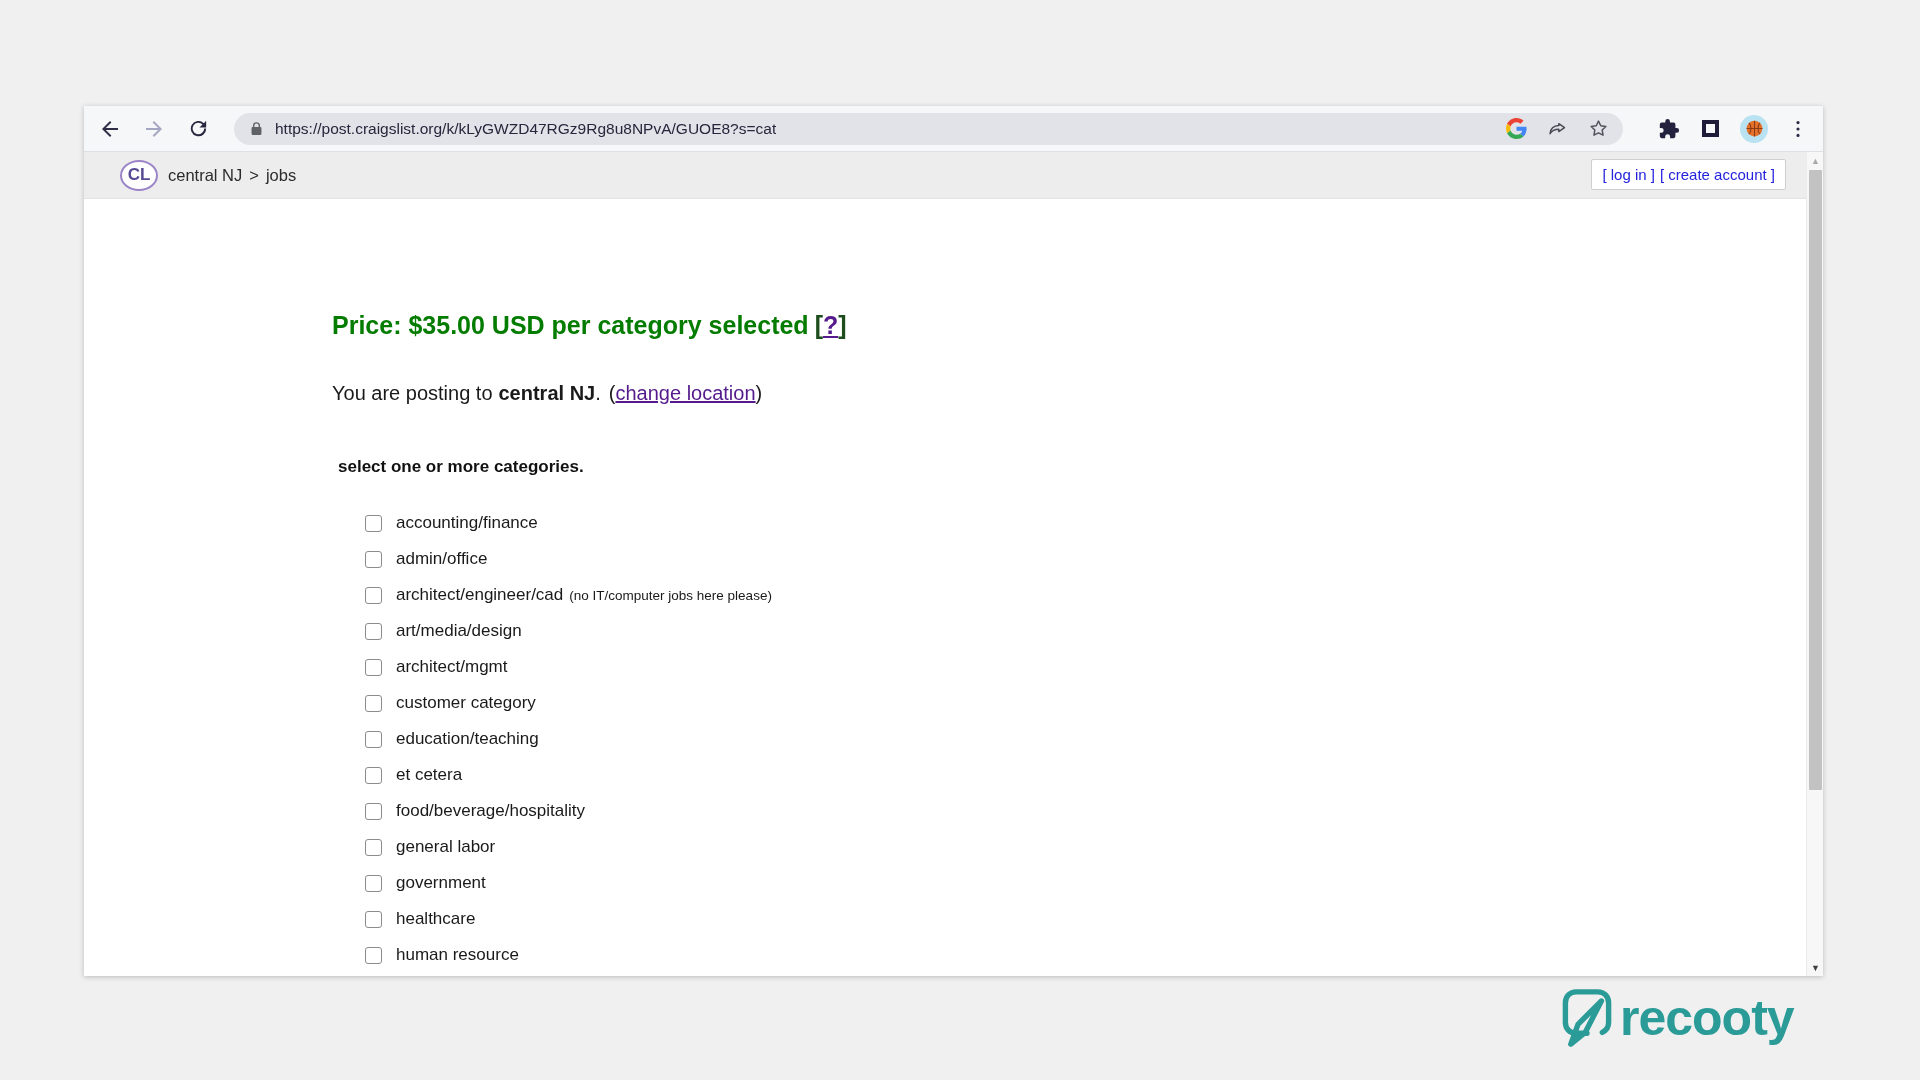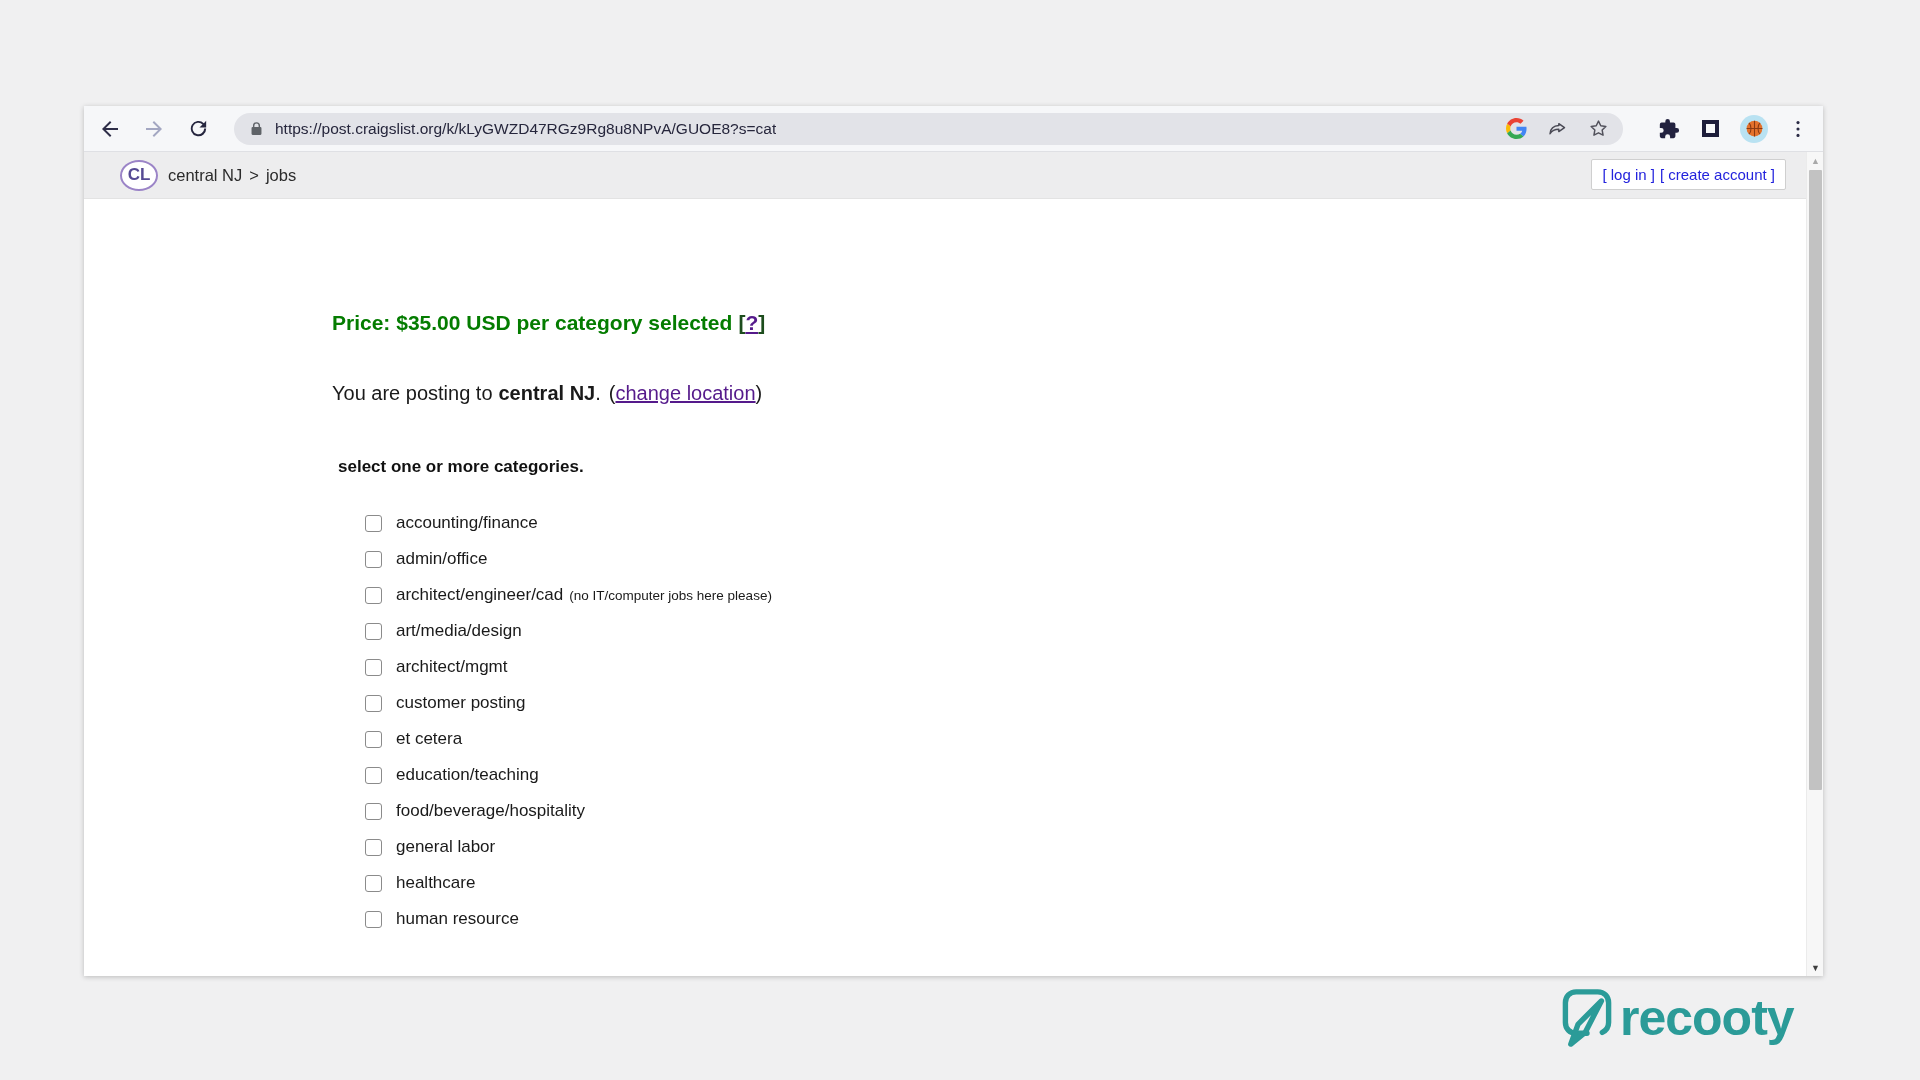--- a/index.html
+++ b/index.html
@@ -50,21 +50,21 @@
   .auth-box{
     position:absolute; right:20px; top:7px; background:#fff;
     border:1px solid #cfcfcf; border-radius:2px; padding:6px 10px;
     font-size:15px; white-space:nowrap;
   }
   .auth-box a{ color:#2323dd; text-decoration:none; cursor:pointer; }
   .auth-box .gap{ display:inline-block; width:5px; }
 
   
   .content{ position:absolute; left:0; top:93px; right:17px; bottom:0; background:#fff; }
-  .price-line{ position:absolute; left:248px; top:112px; font-size:21px; font-weight:bold; color:#047c00; }
+  .price-line{ position:absolute; left:248px; top:112px; font-size:25px; font-weight:bold; color:#047c00; }
   .price-line .bracket{ color:#1d4d1d; font-weight:bold; margin-left:6px; }
   .price-line .bracket.close{ margin-left:0; }
   .price-line a{ color:#551a8b; text-decoration:underline; cursor:pointer; }
   .posting-line{ position:absolute; left:248px; top:183px; font-size:20px; color:#1a1a1a; }
   .posting-line .loc{ font-weight:bold; margin-left:6px; }
   .posting-line .paren{ margin-left:8px; }
   .posting-line a{ color:#551a8b; text-decoration:underline; cursor:pointer; }
   .cat-header{ position:absolute; left:254px; top:258px; font-size:17px; font-weight:bold; color:#111;text-align:center; }
   .cat-list{ position:absolute; left:281px; top:306px; }
   .cat-row{ height:36px; display:flex; align-items:center; cursor:pointer; }
@@ -193,37 +193,41 @@
       <div class="cat-row">
           <div class="checkbox"></div>
           <span class="cat-label">art/media/design</span>
         </div>
       <div class="cat-row">
           <div class="checkbox"></div>
           <span class="cat-label">architect/mgmt</span>
         </div>
       <div class="cat-row">
           <div class="checkbox"></div>
-          <span class="cat-label">customer posting</span>
+          <span class="cat-label">customer category</span>
+        </div>
+      <div class="cat-row">
+          <div class="checkbox"></div>
+          <span class="cat-label">education/teaching</span>
         </div>
       <div class="cat-row">
           <div class="checkbox"></div>
           <span class="cat-label">et cetera</span>
         </div>
       <div class="cat-row">
           <div class="checkbox"></div>
-          <span class="cat-label">education/teaching</span>
-        </div>
-      <div class="cat-row">
-          <div class="checkbox"></div>
           <span class="cat-label">food/beverage/hospitality</span>
         </div>
       <div class="cat-row">
           <div class="checkbox"></div>
           <span class="cat-label">general labor</span>
+        </div>
+      <div class="cat-row">
+          <div class="checkbox"></div>
+          <span class="cat-label">government</span>
         </div>
       <div class="cat-row">
           <div class="checkbox"></div>
           <span class="cat-label">healthcare</span>
         </div>
       <div class="cat-row">
           <div class="checkbox"></div>
           <span class="cat-label">human resource</span>
         </div>
     </div>

